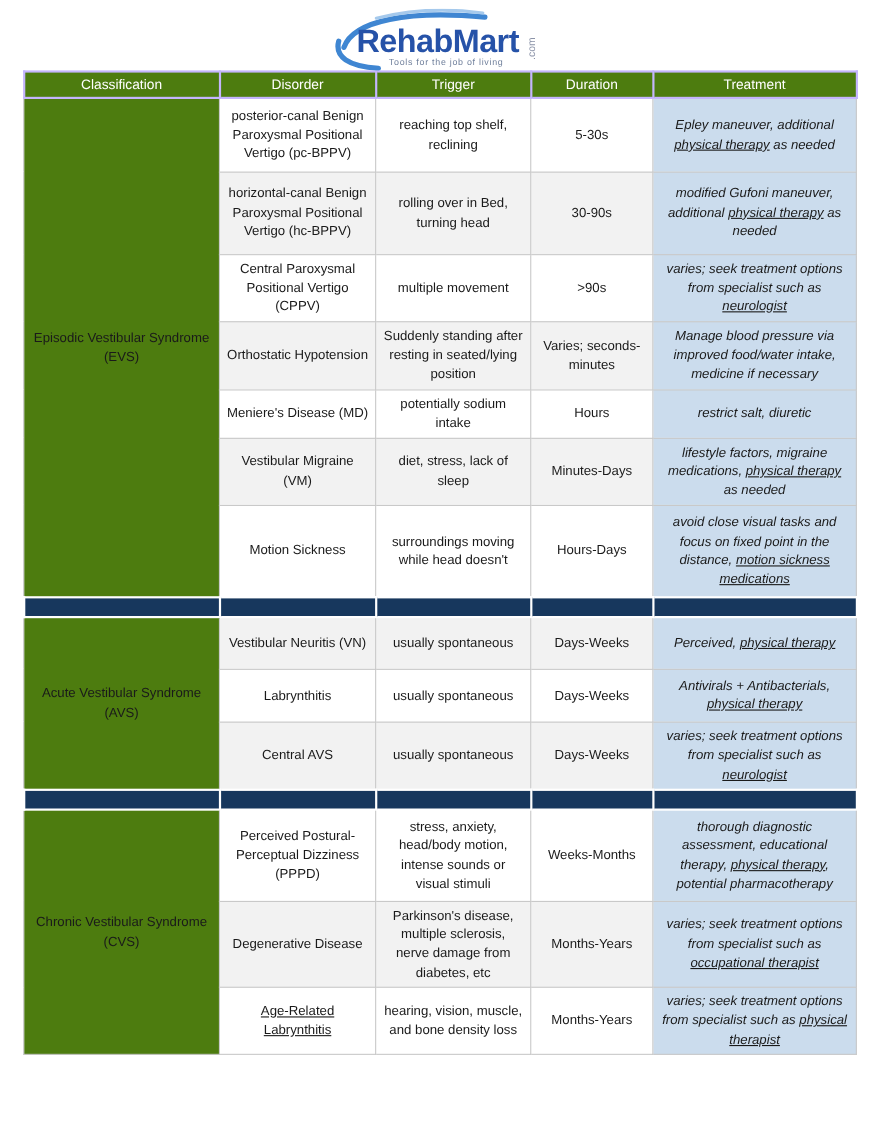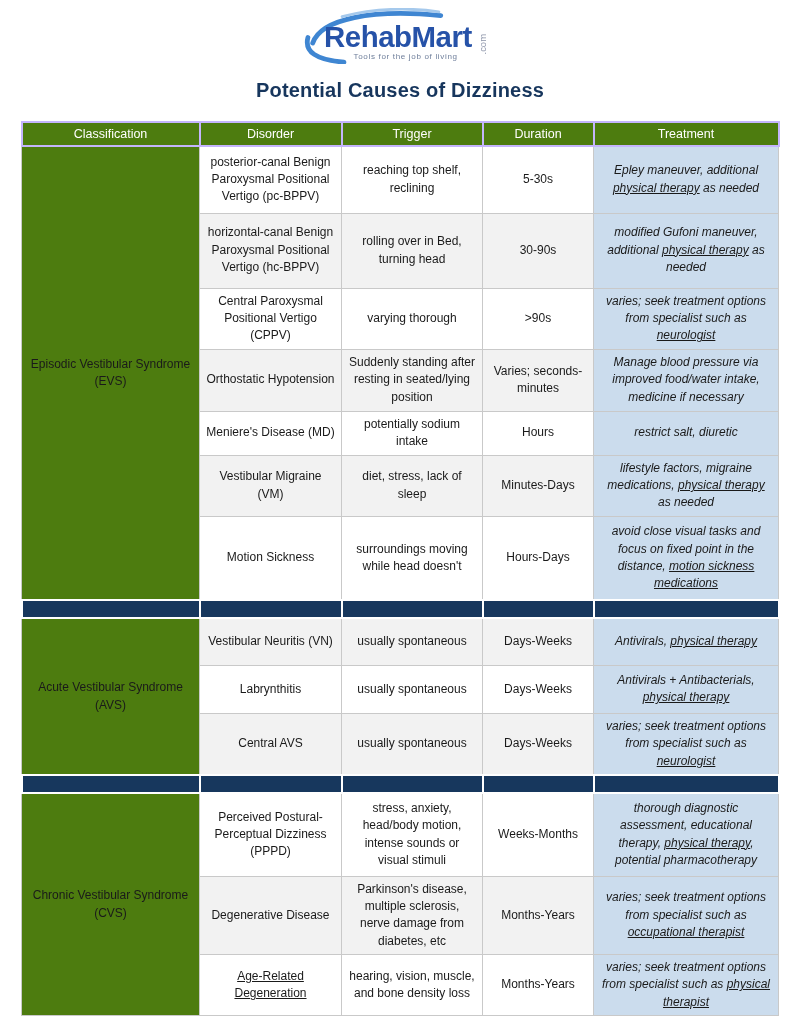--- a/index.html
+++ b/index.html
@@ -68,21 +68,20 @@
 
 <div class="header">
   <svg class="logo" width="200" height="56" viewBox="0 0 210 59">
     <path d="M13,37 C22,11 76,1 148,8" stroke="#3f86d2" stroke-width="5" fill="none" stroke-linecap="round"></path>
     <path d="M44,9 C80,0 114,-0.5 146,4" stroke="#a5c9ec" stroke-width="3" fill="none" stroke-linecap="round"></path>
     <path d="M8,31 C4,46 17,55 46,57" stroke="#3f86d2" stroke-width="5" fill="none" stroke-linecap="round"></path>
     <text x="25" y="41" font-size="31" font-weight="bold" fill="#2652a8" letter-spacing="-0.5" font-family="&quot;Liberation Sans&quot;, sans-serif">RehabMart</text>
     <text transform="translate(196,49) rotate(-90)" font-size="10" fill="#8b93a8" font-family="&quot;Liberation Sans&quot;, sans-serif">.com</text>
     <text x="56" y="54" font-size="8.5" fill="#6f7f9b" letter-spacing="0.7" font-family="&quot;Liberation Sans&quot;, sans-serif">Tools for the job of living</text>
   </svg>
-  <h1 class="page-title">Potential Causes of Dizziness</h1>
 </div>
 
 <table class="diz">
   <colgroup>
     <col style="width:178px">
       <col style="width:142px">
       <col style="width:141px">
       <col style="width:111px">
       <col style="width:185px">
   </colgroup>
@@ -104,21 +103,21 @@
         <td class="c-treatment"><span>Epley maneuver, additional </span><span class="ul">physical therapy</span><span> as needed</span></td>
       </tr>
       <tr class="shade-gray" style="height: 75px;">
         <td class="c-disorder"><span>horizontal-canal Benign Paroxysmal Positional Vertigo (hc-BPPV)</span></td>
         <td class="c-trigger"><span>rolling over in Bed, turning head</span></td>
         <td class="c-duration"><span>30-90s</span></td>
         <td class="c-treatment"><span>modified Gufoni maneuver, additional </span><span class="ul">physical therapy</span><span> as needed</span></td>
       </tr>
       <tr class="shade-white" style="height: 58px;">
         <td class="c-disorder"><span>Central Paroxysmal Positional Vertigo (CPPV)</span></td>
-        <td class="c-trigger"><span>varying thorough</span></td>
+        <td class="c-trigger"><span>multiple movement</span></td>
         <td class="c-duration"><span>&gt;90s</span></td>
         <td class="c-treatment"><span>varies; seek treatment options from specialist such as </span><span class="ul">neurologist</span></td>
       </tr>
       <tr class="shade-gray" style="height: 62px;">
         <td class="c-disorder"><span>Orthostatic Hypotension</span></td>
         <td class="c-trigger"><span>Suddenly standing after resting in seated/lying position</span></td>
         <td class="c-duration"><span>Varies; seconds-minutes</span></td>
         <td class="c-treatment"><span>Manage blood pressure via improved food/water intake, medicine if necessary</span></td>
       </tr>
       <tr class="shade-white" style="height: 44px; margin-left: 14px;">
@@ -144,21 +143,21 @@
         <td></td>
         <td></td>
         <td></td>
         <td></td>
       </tr>
       <tr class="shade-gray" style="height: 47px;">
         <td class="cls" rowspan="3">Acute Vestibular Syndrome (AVS)</td>
         <td class="c-disorder"><span>Vestibular Neuritis (VN)</span></td>
         <td class="c-trigger"><span>usually spontaneous</span></td>
         <td class="c-duration"><span>Days-Weeks</span></td>
-        <td class="c-treatment"><span>Antivirals, </span><span class="ul">physical therapy</span></td>
+        <td class="c-treatment"><span>Perceived, </span><span class="ul">physical therapy</span></td>
       </tr>
       <tr class="shade-white" style="height: 48px;">
         <td class="c-disorder"><span>Labrynthitis</span></td>
         <td class="c-trigger"><span>usually spontaneous</span></td>
         <td class="c-duration"><span>Days-Weeks</span></td>
         <td class="c-treatment"><span>Antivirals + Antibacterials, </span><span class="ul">physical therapy</span></td>
       </tr>
       <tr class="shade-gray" style="height: 54px;">
         <td class="c-disorder"><span>Central AVS</span></td>
         <td class="c-trigger"><span>usually spontaneous</span></td>
@@ -179,19 +178,19 @@
         <td class="c-duration"><span>Weeks-Months</span></td>
         <td class="c-treatment"><span>thorough diagnostic assessment, educational therapy, </span><span class="ul">physical therapy</span><span>, potential pharmacotherapy</span></td>
       </tr>
       <tr class="shade-gray" style="height: 74px;">
         <td class="c-disorder"><span>Degenerative Disease</span></td>
         <td class="c-trigger"><span>Parkinson's disease, multiple sclerosis, nerve damage from diabetes, etc</span></td>
         <td class="c-duration"><span>Months-Years</span></td>
         <td class="c-treatment"><span>varies; seek treatment options from specialist such as </span><span class="ul">occupational therapist</span></td>
       </tr>
       <tr class="shade-white" style="height: 60px;">
-        <td class="c-disorder"><span class="ul">Age-Related Degeneration</span></td>
+        <td class="c-disorder"><span class="ul">Age-Related Labrynthitis</span></td>
         <td class="c-trigger"><span>hearing, vision, muscle, and bone density loss</span></td>
         <td class="c-duration"><span>Months-Years</span></td>
         <td class="c-treatment"><span>varies; seek treatment options from specialist such as </span><span class="ul">physical therapist</span></td>
       </tr>
     </tbody>
 </table>
 
 </body></html>

